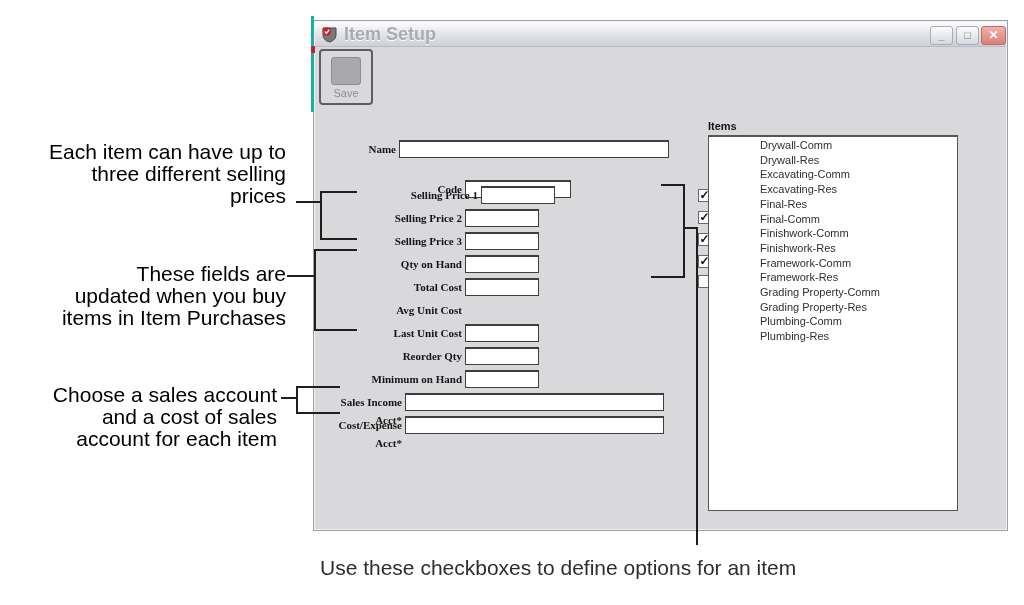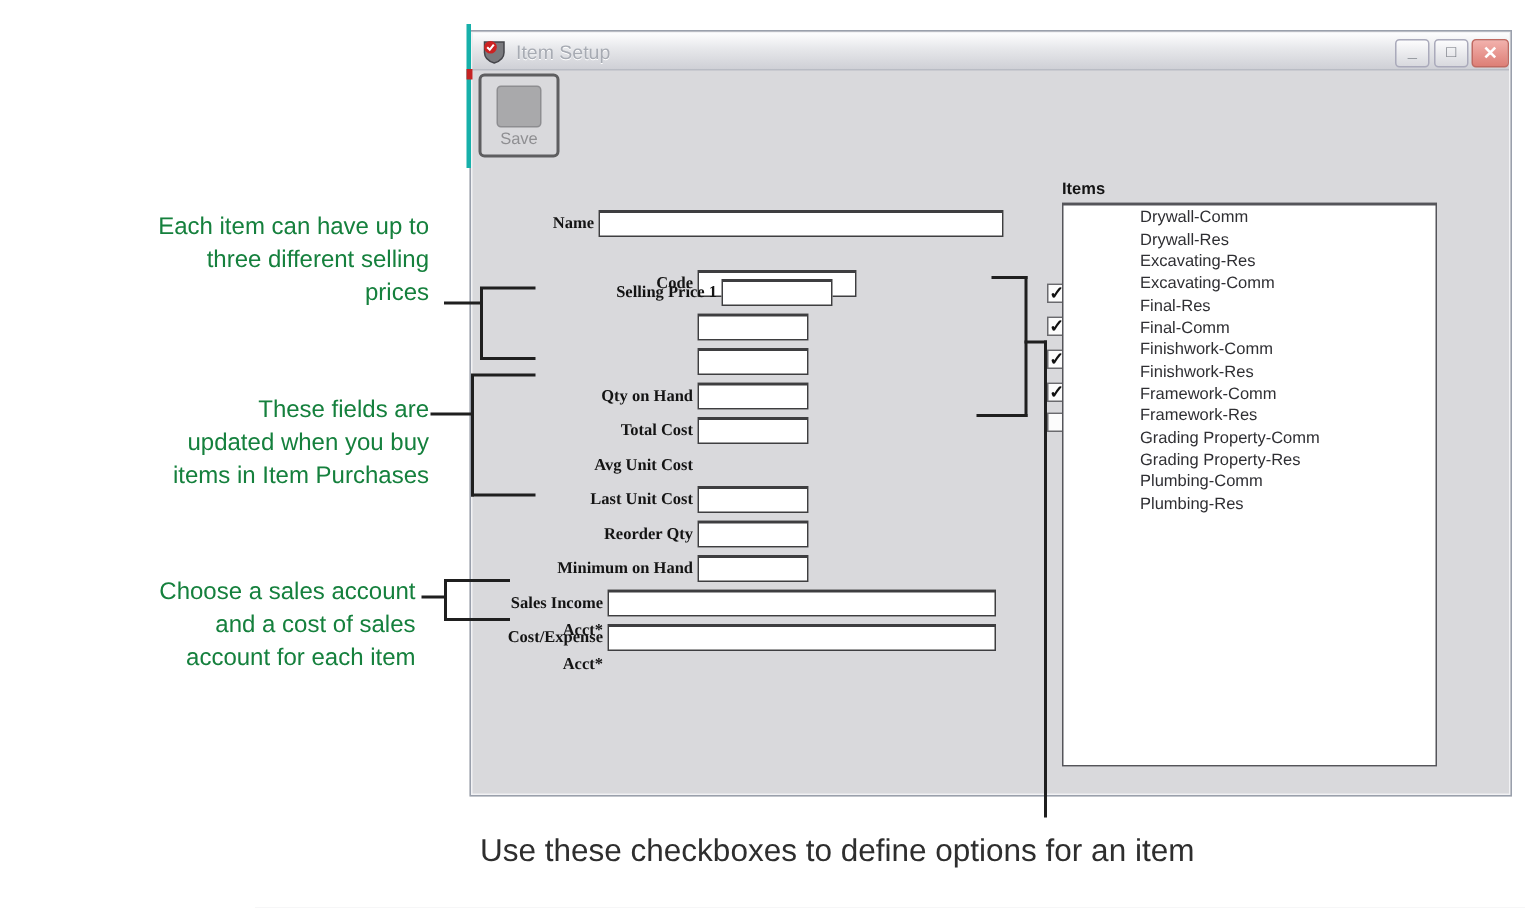--- a/index.html
+++ b/index.html
@@ -1,34 +1,34 @@
 <!DOCTYPE html>
 <html><head>
 <meta charset="utf-8">
 <style>
   * { margin:0; padding:0; box-sizing:border-box; }
   html,body { width:1024px; height:605px; background:#ffffff; overflow:hidden;
               font-family:"Liberation Sans", sans-serif; }
   #stage { position:relative; width:1024px; height:605px; }
 
   
-  .ann-text { position:absolute; text-align:right; font-size:16px; line-height:22px;
-              color:#15803d; white-space:pre-line; }
+  .ann-text { position:absolute; text-align:right; font-size:21px; line-height:22px;
+              color:#000000; white-space:pre-line; }
   .ann-caption { position:absolute; font-size:21px; color:#2e2e2e; }
   .ann-line { position:absolute; background:#1f1f1f; z-index:60; }
 
   
   #win { position:absolute; left:313px; top:20px; width:695px; height:511px;
          background:#d9d9dc; border:1px solid #9aa0ac;
          box-shadow:inset 0 0 0 1px #f2f2f4; z-index:10; }
   #titlebar { position:absolute; left:1px; top:1px; right:1px; height:25px;
               background:linear-gradient(#fdfdfe,#e6e7ea 45%,#cfd0d6);
               border-bottom:1px solid #b9bcc4; display:flex; align-items:center; }
   #title-icon { width:17px; height:17px; margin-left:6px; }
-  #title-text { margin-left:6px; font-size:13px; font-weight:normal; color:#a7abb3;
+  #title-text { margin-left:6px; font-size:18px; font-weight:bold; color:#a7abb3;
                 text-shadow:0 1px 0 #ffffff; }
   .winbtn { position:absolute; top:4px; width:23px; height:19px; border-radius:3px;
             border:1px solid #aab; background:linear-gradient(#fcfcfd,#d8d9de);
             color:#6f737c; font-size:11px; font-weight:bold; text-align:center;
             line-height:16px; }
   .winbtn.close { background:linear-gradient(#f2b1ac,#dd7f77); border-color:#c06a62;
                   color:#ffffff; font-size:12px; }
 
   
   .toolbtn { position:absolute; width:54px; height:56px; border:2px solid #5e5e60;
@@ -134,23 +134,25 @@
     </div>
     <div class="frow" style="left:0; top:142px; width:360px;margin-top:17px;">
       <span class="flabel" style="left:0; width:148px;">Code</span>
       <input class="finput" style="left: 151px; width: 106px;">
     </div>
     <div class="frow" style="left:16px; top:165px; width:360px;">
       <span class="flabel" style="left:0; width:148px;">Selling Price 1</span>
       <input class="finput" style="left: 151px; width: 74px;">
     </div>
     <div class="frow" style="left:0; top:188px; width:360px;">
+      <span class="flabel" style="left:0; width:148px;">Selling Price 2</span>
       <input class="finput" style="left: 151px; width: 74px;">
     </div>
     <div class="frow" style="left:0; top:211px; width:360px;">
+      <span class="flabel" style="left:0; width:148px;">Selling Price 3</span>
       <input class="finput" style="left: 151px; width: 74px;">
     </div>
     <div class="frow" style="left:0; top:234px; width:360px;">
       <span class="flabel" style="left:0; width:148px;">Qty on Hand</span>
       <input class="finput" style="left: 151px; width: 74px;">
     </div>
     <div class="frow" style="left:0; top:257px; width:360px;">
       <span class="flabel" style="left:0; width:148px;padding-left:46px;">Total Cost</span>
       <input class="finput" style="left: 151px; width: 74px;">
     </div>
@@ -196,22 +198,22 @@
     </div>
     <div class="cbrow" style="left:384px; top:253px;">
       <div class="cbbox"></div>
       <span class="cblabel">Inactive</span>
     </div>
 
     <div id="items-title">Items</div>
     <div id="items-list">
       <div class="list-item">Drywall-Comm</div>
       <div class="list-item">Drywall-Res</div>
+      <div class="list-item">Excavating-Comm</div>
       <div class="list-item">Excavating-Res</div>
-      <div class="list-item">Excavating-Comm</div>
       <div class="list-item">Final-Res</div>
       <div class="list-item">Final-Comm</div>
       <div class="list-item">Finishwork-Comm</div>
       <div class="list-item">Finishwork-Res</div>
       <div class="list-item">Framework-Comm</div>
       <div class="list-item">Framework-Res</div>
       <div class="list-item">Grading Property-Comm</div>
       <div class="list-item">Grading Property-Res</div>
       <div class="list-item">Plumbing-Comm</div>
       <div class="list-item">Plumbing-Res</div>

